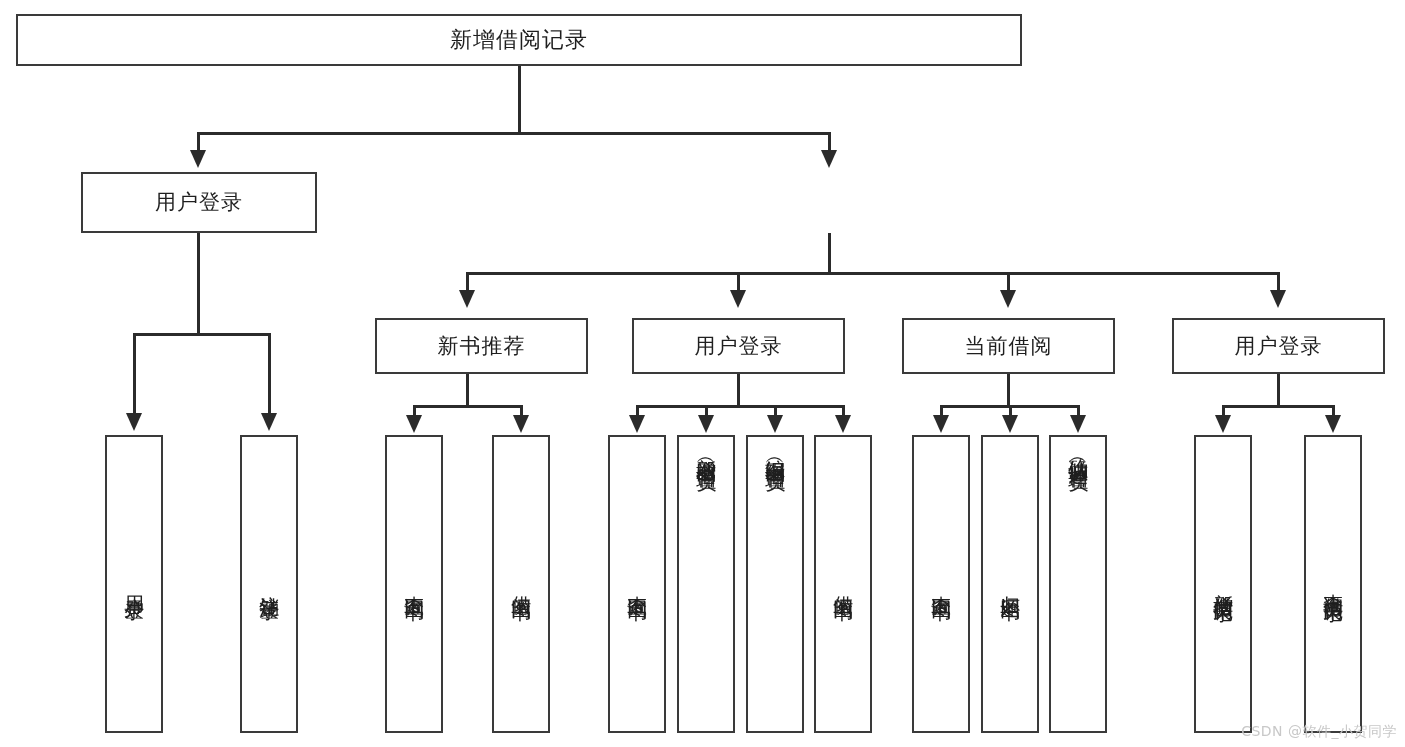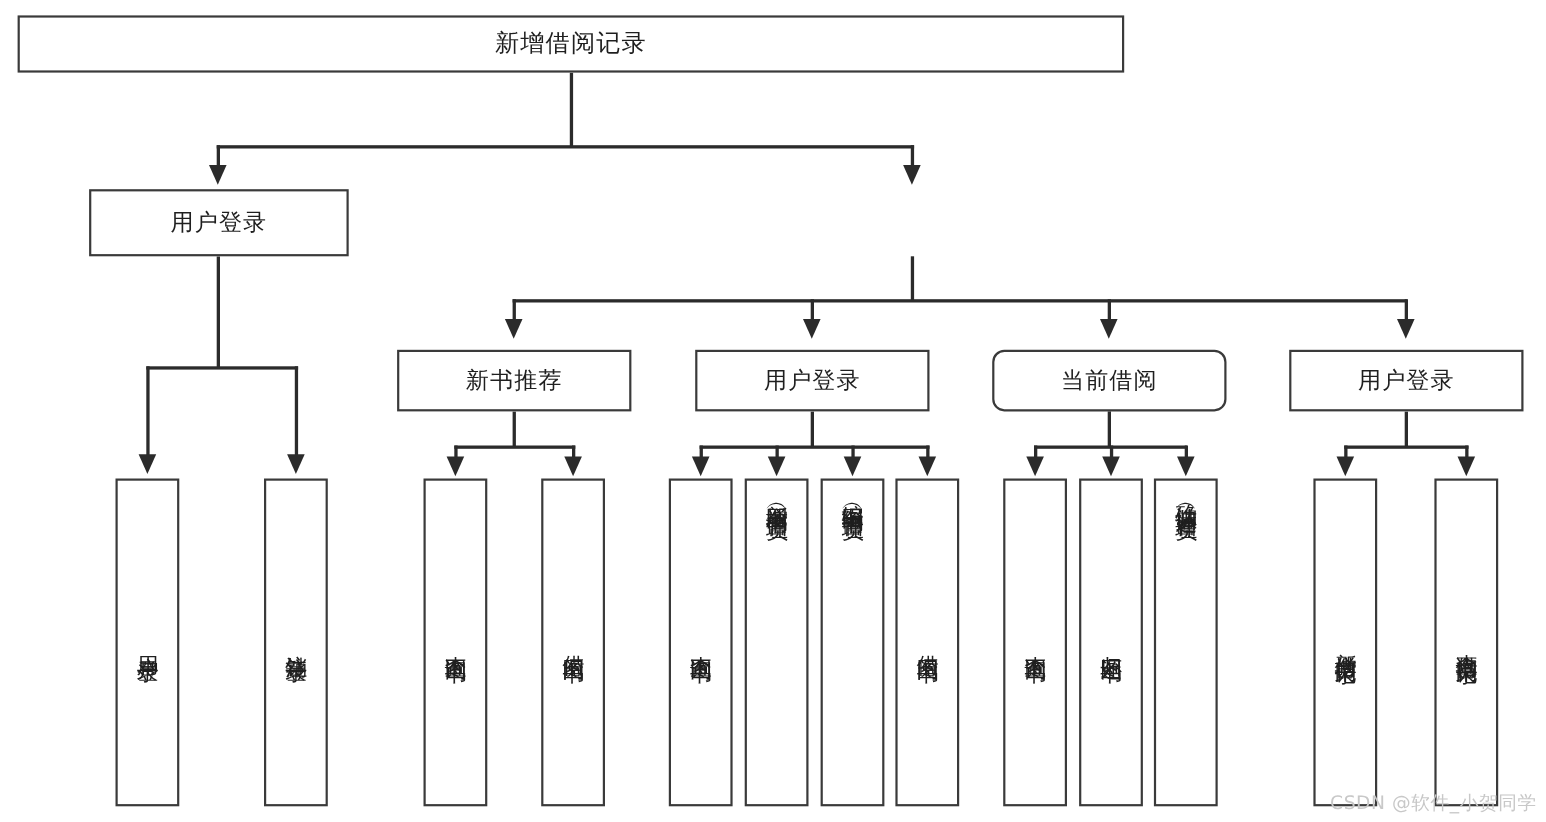--- a/index.html
+++ b/index.html
@@ -71,21 +71,21 @@
     border-left:8px solid transparent;
     border-right:8px solid transparent;
     border-top:18px solid #2b2b2b;
     z-index:2;
   }
   
   #watermark{
     position:absolute;
     right:8px;
     bottom:6px;
-    font-size:17px;
+    font-size:14px;
     color:#c8c8c8;
     white-space:nowrap;
     z-index:5;
     letter-spacing:0.5px;
   }
 </style>
 </head>
 <body>
 
 <div id="canvas">
@@ -121,27 +121,27 @@
 
   <div class="vline" style="left:466px;top:272px;width:3px;height:20px;"></div>
   <div class="arrow" style="left:459px;top:290px;"></div>
   <div class="vline" style="left:737px;top:272px;width:3px;height:20px;"></div>
   <div class="arrow" style="left:730px;top:290px;"></div>
   <div class="vline" style="left:1007px;top:272px;width:3px;height:20px;"></div>
   <div class="arrow" style="left:1000px;top:290px;"></div>
   <div class="vline" style="left:1277px;top:272px;width:3px;height:20px;"></div>
   <div class="arrow" style="left:1270px;top:290px;"></div>
 
-  <div class="box" style="left:361px;top:318px;width:213px;height:56px;font-family:Liberation Serif, serif;">
+  <div class="box" style="left:375px;top:318px;width:213px;height:56px;font-family:Liberation Serif, serif;">
     <span class="lbl">新书推荐</span>
   </div>
   <div class="box" style="left:632px;top:318px;width:213px;height:56px;">
     <span class="lbl">用户登录</span>
   </div>
-  <div class="box" style="left:902px;top:318px;width:213px;height:56px;border-radius:11px;">
+  <div class="box" style="left:902px;top:318px;width:213px;height:56px;">
     <span class="lbl">当前借阅</span>
   </div>
   <div class="box" style="left:1172px;top:318px;width:213px;height:56px;">
     <span class="lbl">用户登录</span>
   </div>
 
   <div class="vline" style="left:466px;top:374px;width:3px;height:33px;"></div>
   <div class="hline" style="left:413px;top:405px;width:110px;height:3px;"></div>
   <div class="vline" style="left:413px;top:405px;width:3px;height:12px;"></div>
   <div class="arrow" style="left:406px;top:415px;"></div>

